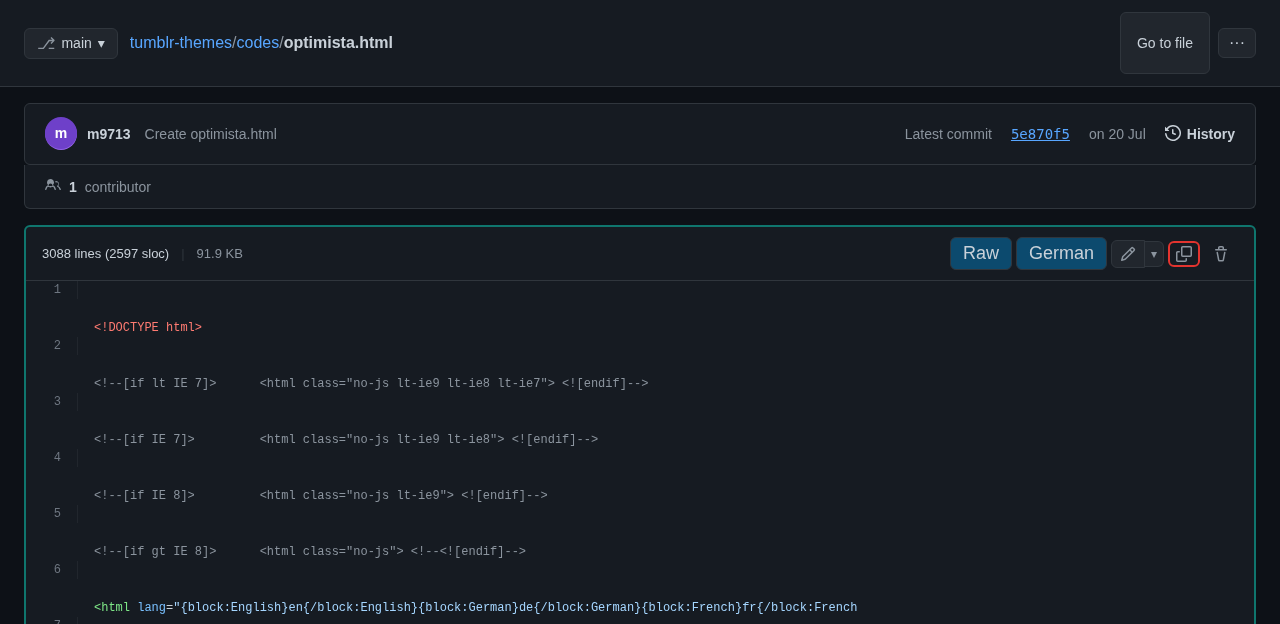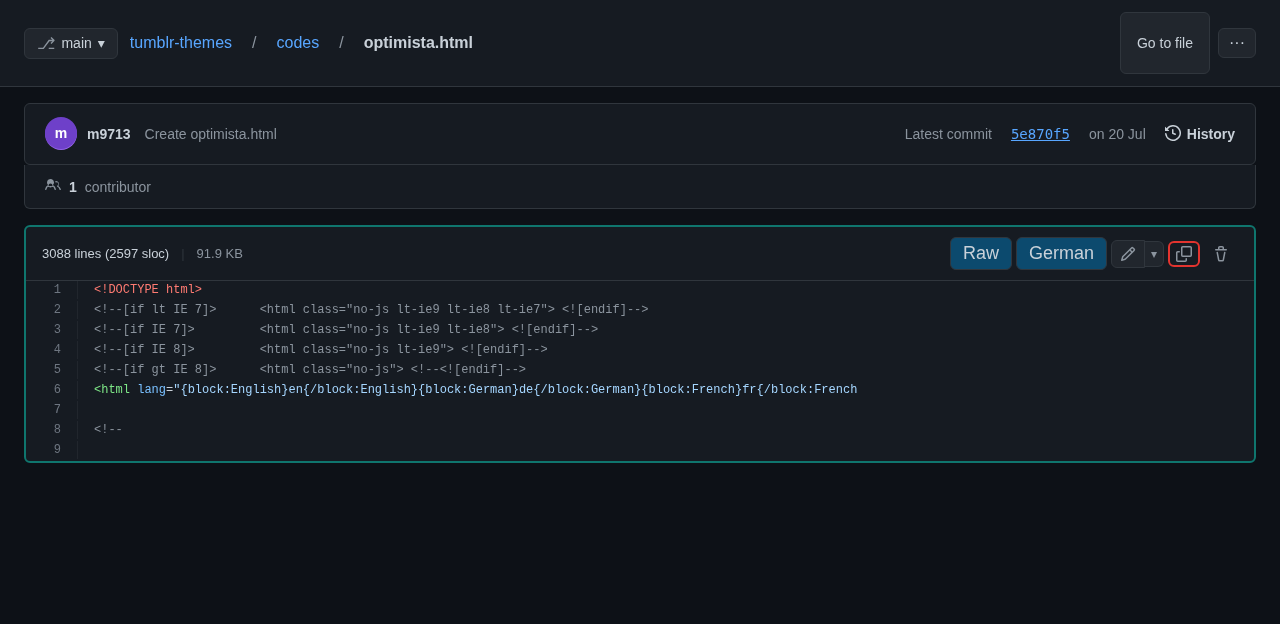--- a/index.html
+++ b/index.html
@@ -36,21 +36,21 @@
       color: #c9d1d9;
       font-size: 14px;
     }
     .branch-icon {
       color: #8b949e;
       font-size: 16px;
     }
     .breadcrumb {
       display: flex;
       align-items: center;
-      gap: 20px;
+      gap: 0;
       font-size: 16px;
     }
     .breadcrumb a {
       color: #58a6ff;
       text-decoration: none;
     }
     .breadcrumb .sep { color: #8b949e; }
     .breadcrumb .current { color: #c9d1d9; font-weight: 600; }
     .top-bar-right {
       display: flex;
@@ -244,20 +244,21 @@
       min-width: 52px;
       user-select: none;
       flex-shrink: 0;
       border-right: 1px solid #21262d;
     }
     .line-content {
       padding: 2px 16px;
       white-space: pre;
       color: #c9d1d9;
       flex: 1;
+      margin-top: 38px;
     }
 
     
     .kw { color: #ff7b72; }      
     .tag { color: #7ee787; }     
     .attr { color: #79c0ff; }    
     .str { color: #a5d6ff; }     
     .cmt { color: #8b949e; }  
   </style>
 </head>

